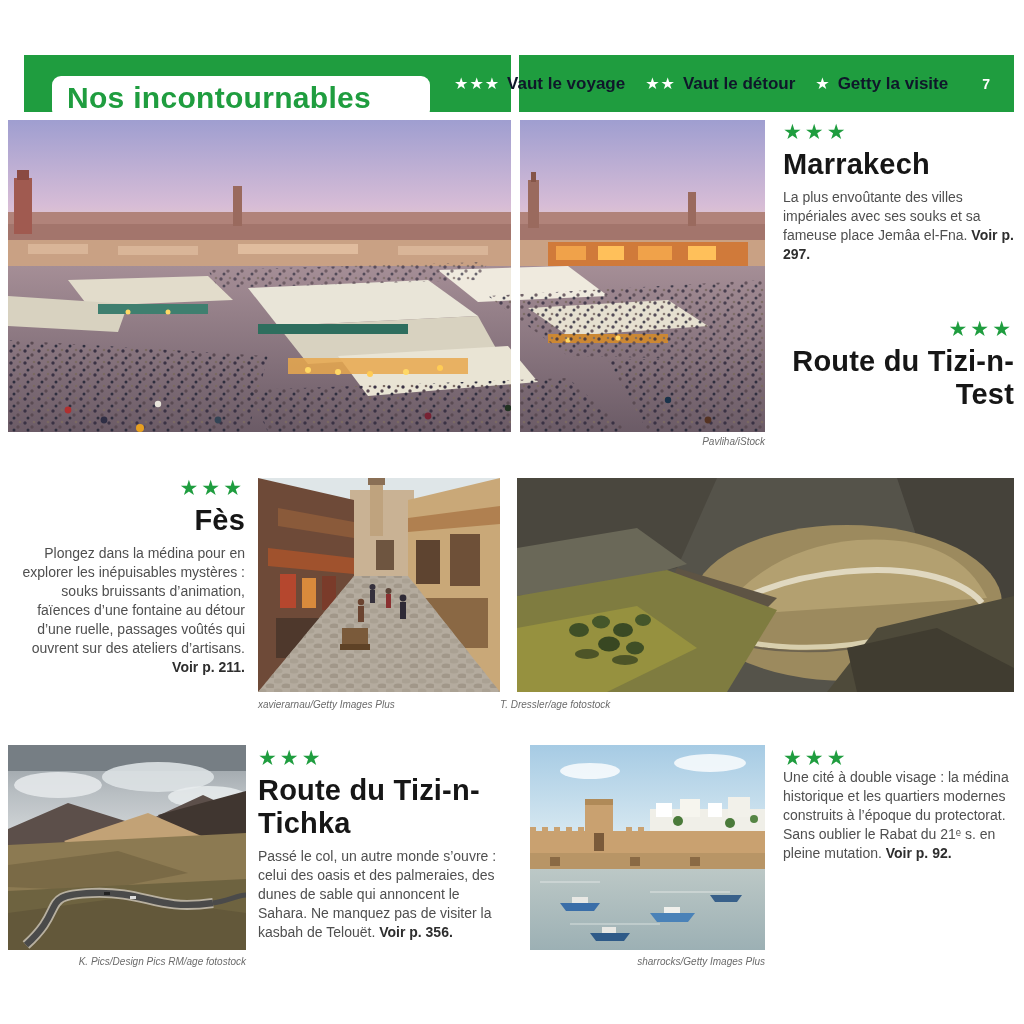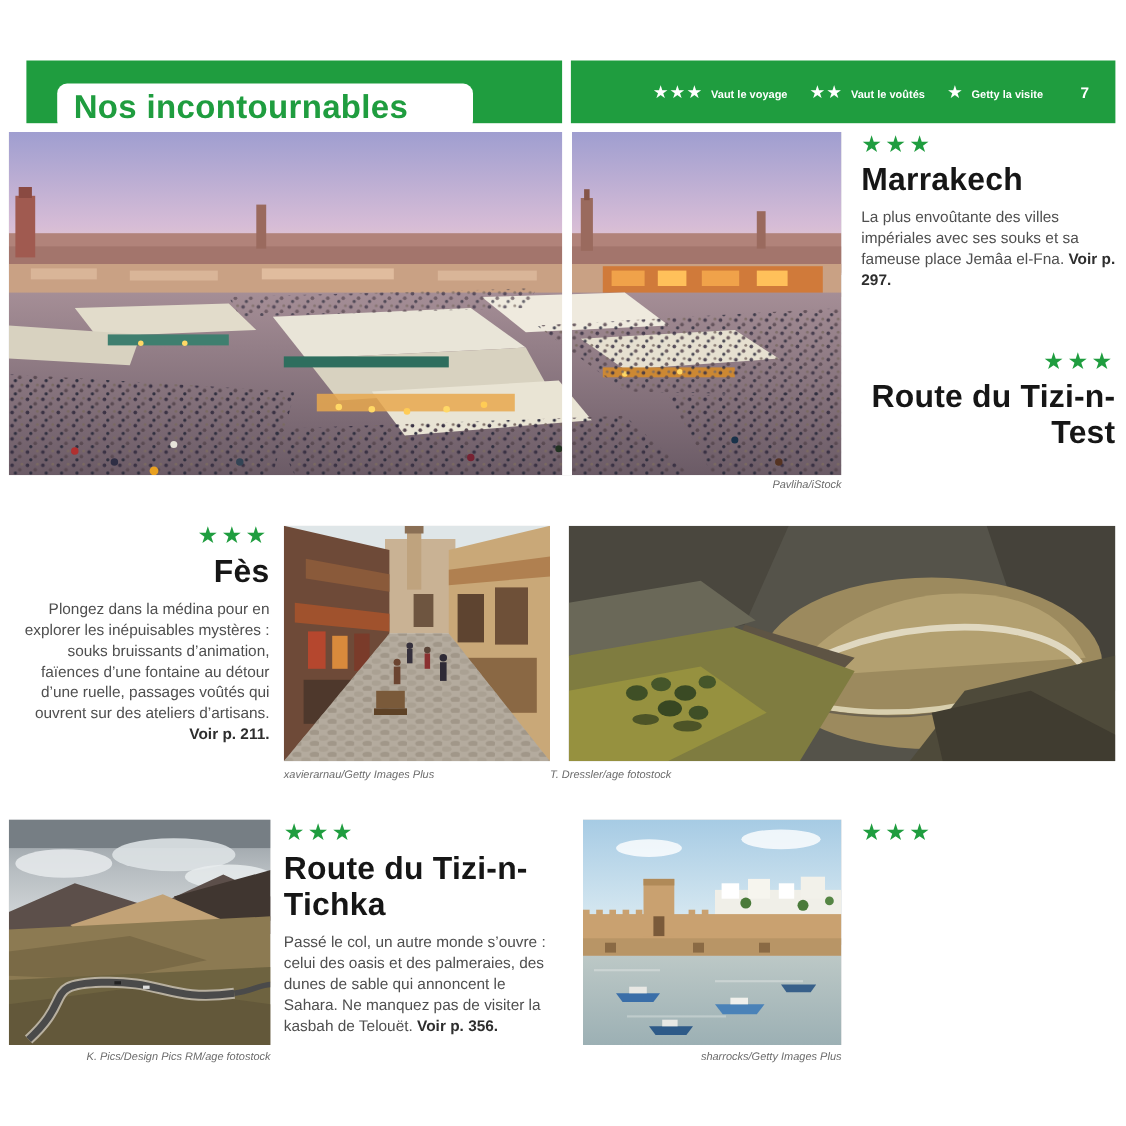--- a/index.html
+++ b/index.html
@@ -14,21 +14,21 @@
   
   .bar{position:absolute;top:55px;height:57px;background:var(--green);}
   .bar-left{left:24px;width:487px;}
   .bar-right{left:519px;width:495px;display:flex;align-items:center;justify-content:flex-end;
              padding-right:24px;box-sizing:border-box;}
   .title-box{position:absolute;left:28px;top:21px;width:378px;height:43px;background:#ffffff;
              border-radius:9px;display:flex;align-items:center;padding-left:15px;box-sizing:border-box;}
   .title-text{color:var(--green);font-weight:bold;font-size:30px;letter-spacing:.3px;white-space:nowrap;}
   .leg{display:flex;align-items:baseline;margin-left:20px;}
   .leg-stars{color:#fff;font-size:16px;letter-spacing:1px;margin-right:7px;}
-  .leg-label{color:#ffffff;font-weight:bold;font-size:10px;white-space:nowrap;}
+  .leg-label{color:#0f172a;font-weight:bold;font-size:17px;white-space:nowrap;}
   .page-num{color:#fff;font-weight:bold;font-size:14px;margin-left:34px;}
 
   
   .photo{position:absolute;overflow:hidden;background:#ddd;}
   .photo svg{display:block;width:100%;height:100%;}
   .pos-marrakech-photo{left:8px;top:120px;width:757px;height:312px;}
   .gutter{position:absolute;left:503px;top:0;width:9px;height:100%;background:#fff;}
   .pos-fes-photo{left:258px;top:478px;width:242px;height:214px;}
   .pos-mountain-photo{left:517px;top:478px;width:497px;height:214px;}
   .pos-tichka-photo{left:8px;top:745px;width:238px;height:205px;}
@@ -65,21 +65,21 @@
       <span class="title-text">Nos incontournables</span>
     </div>
   </div>
   <div class="bar bar-right">
     <span class="leg">
       <span class="leg-stars">★★★</span>
       <span class="leg-label">Vaut le voyage</span>
     </span>
     <span class="leg">
       <span class="leg-stars">★★</span>
-      <span class="leg-label">Vaut le voûtés</span>
+      <span class="leg-label">Vaut le détour</span>
     </span>
     <span class="leg">
       <span class="leg-stars">★</span>
       <span class="leg-label">Getty la visite</span>
     </span>
     <span class="page-num">7</span>
   </div>
 
   <div class="photo pos-marrakech-photo">
     <svg viewBox="0 0 757 312" preserveAspectRatio="none">
@@ -340,15 +340,16 @@
         <path d="M 180,150 L 212,150 L 207,157 L 185,157 Z" fill="#38608a"></path>
         <path d="M 60,188 L 100,188 L 94,196 L 66,196 Z" fill="#2e5a88"></path>
         <rect x="72" y="182" width="14" height="6" fill="#e8e8e4"></rect>
       </g>
     </svg>
   </div>
   <div class="credit pos-credit-rabat">sharrocks/Getty Images Plus</div>
 
   <div class="sec pos-sec-rabat">
     <div class="stars">★★★</div>
+    <p><span>Une cité à double visage : la médina historique et les quartiers modernes construits à l’époque du protectorat. Sans oublier le Rabat du 21ᵉ s. en pleine mutation.</span> <span class="see">Voir p. 92.</span></p>
   </div>
 
 </div>
 
 </body></html>

